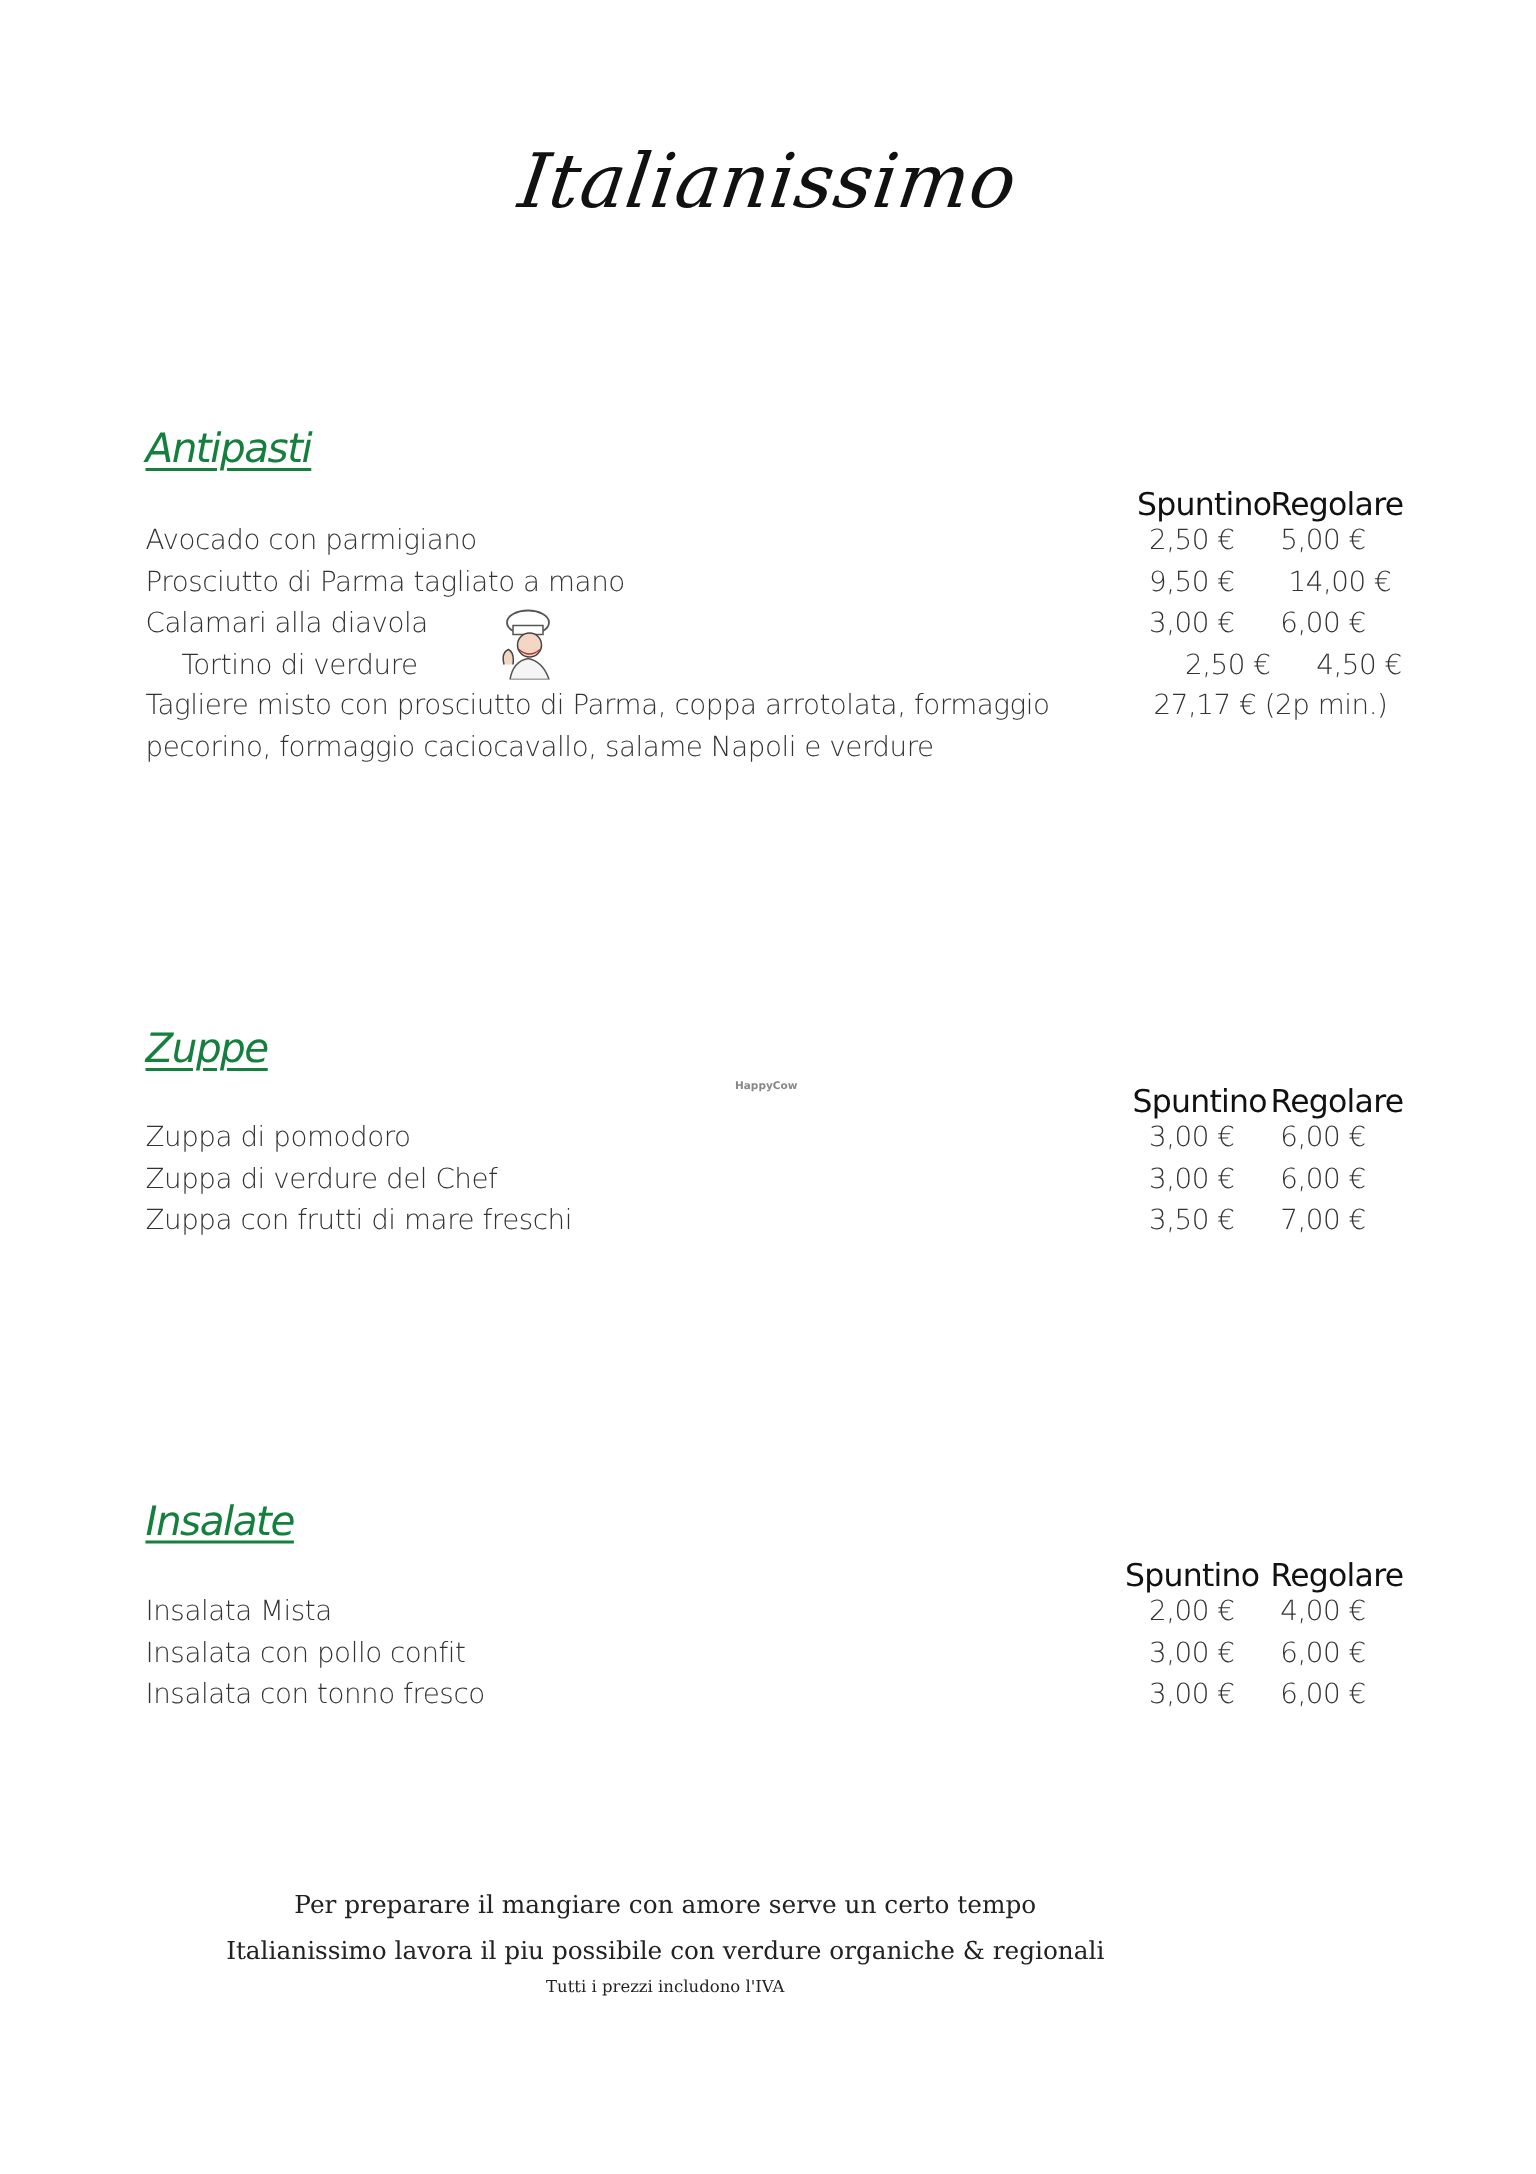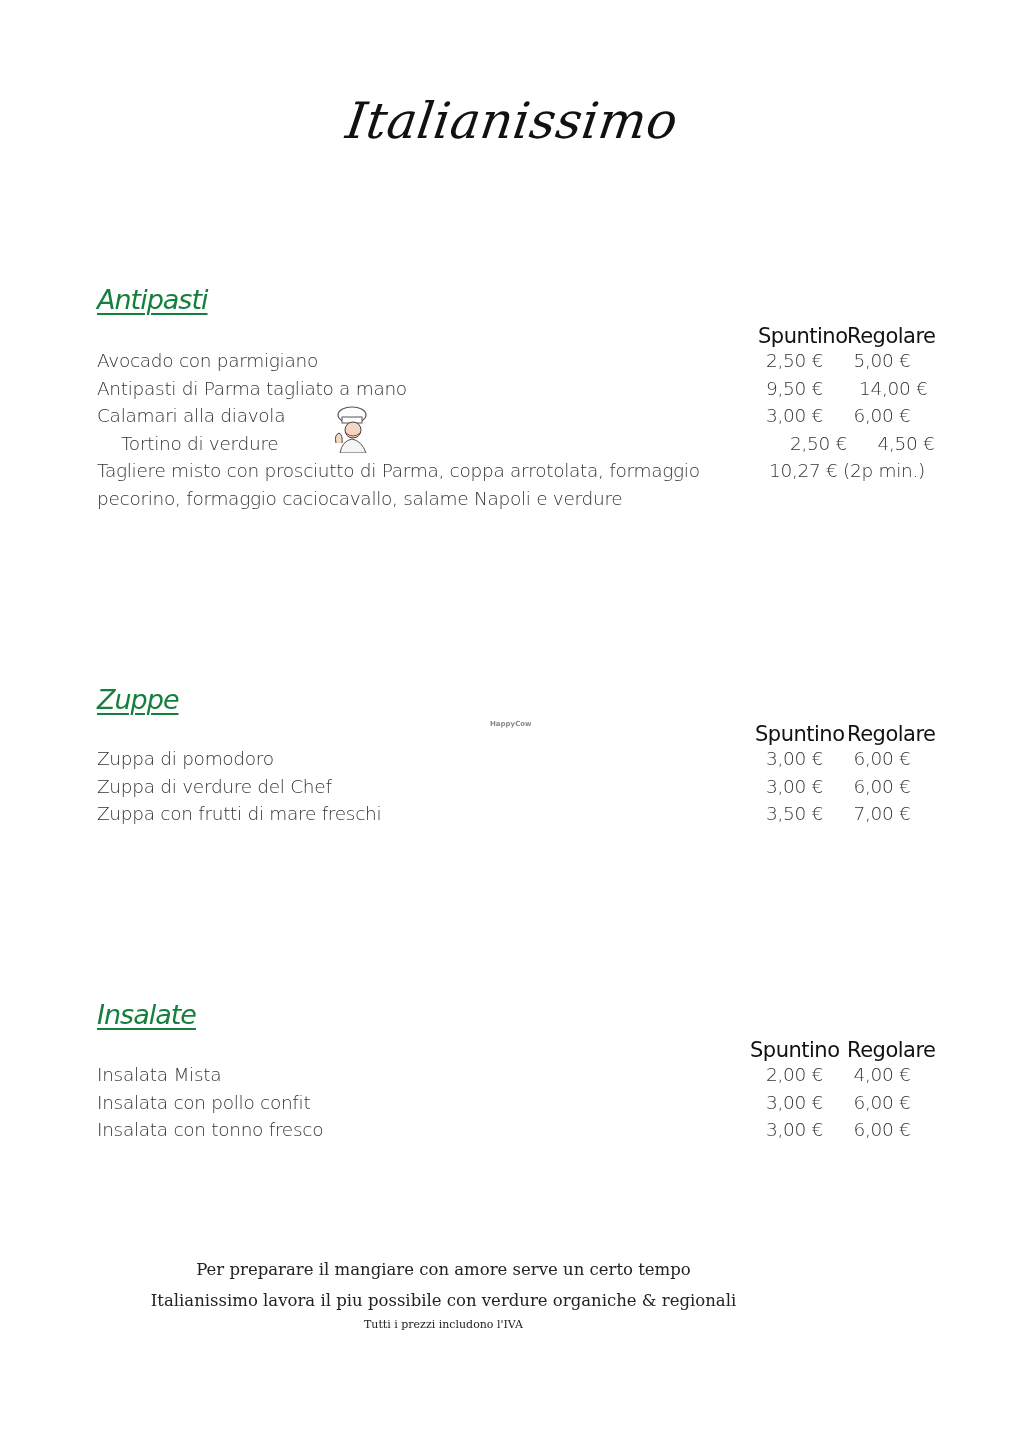--- a/index.html
+++ b/index.html
@@ -54,37 +54,37 @@
 <div class="section-title" style="top:284px;">Antipasti</div>
 <div class="col-head" style="left:758px; top:324px;">Spuntino</div>
 <div class="col-head" style="left:847px; top:324px;">Regolare</div>
 
 <div class="row" style="top:350px;">
   <span class="name">Avocado con parmigiano</span>
   <span class="p1">2,50 €</span>
   <span class="p2">5,00 €</span>
 </div>
 <div class="row" style="top:378px;">
-  <span class="name">Antipasti di Parma tagliato a mano</span>
+  <span class="name">Prosciutto di Parma tagliato a mano</span>
   <span class="p1">9,50 €</span>
   <span class="p2" style="left:762px;">14,00 €</span>
 </div>
 <div class="row" style="top:405px;">
   <span class="name">Calamari alla diavola</span>
   <span class="p1">3,00 €</span>
   <span class="p2">6,00 €</span>
 </div>
 <div class="row" style="top:433px;margin-left:24px;">
   <span class="name">Tortino di verdure</span>
   <span class="p1">2,50 €</span>
   <span class="p2">4,50 €</span>
 </div>
 <div class="row" style="top:460px;">
   <span class="name">Tagliere misto con prosciutto di Parma, coppa arrotolata, formaggio</span>
-  <span class="pwide">10,27 € (2p min.)</span>
+  <span class="pwide">27,17 € (2p min.)</span>
 </div>
 <div class="name2 row" style="top:488px;">
   <span class="name">pecorino, formaggio caciocavallo, salame Napoli e verdure</span>
 </div>
 
 <svg class="chef" viewBox="0 0 44 48">
   <ellipse cx="22" cy="10" rx="14" ry="8" fill="#fff" stroke="#555" stroke-width="1.2"></ellipse>
   <rect x="12" y="12" width="20" height="6" fill="#fff" stroke="#555" stroke-width="1"></rect>
   <circle cx="23" cy="25" r="8" fill="#f3d6c4" stroke="#444" stroke-width="1"></circle>
   <path d="M16 28 q7 6 14 0" fill="none" stroke="#a33" stroke-width="1"></path>

